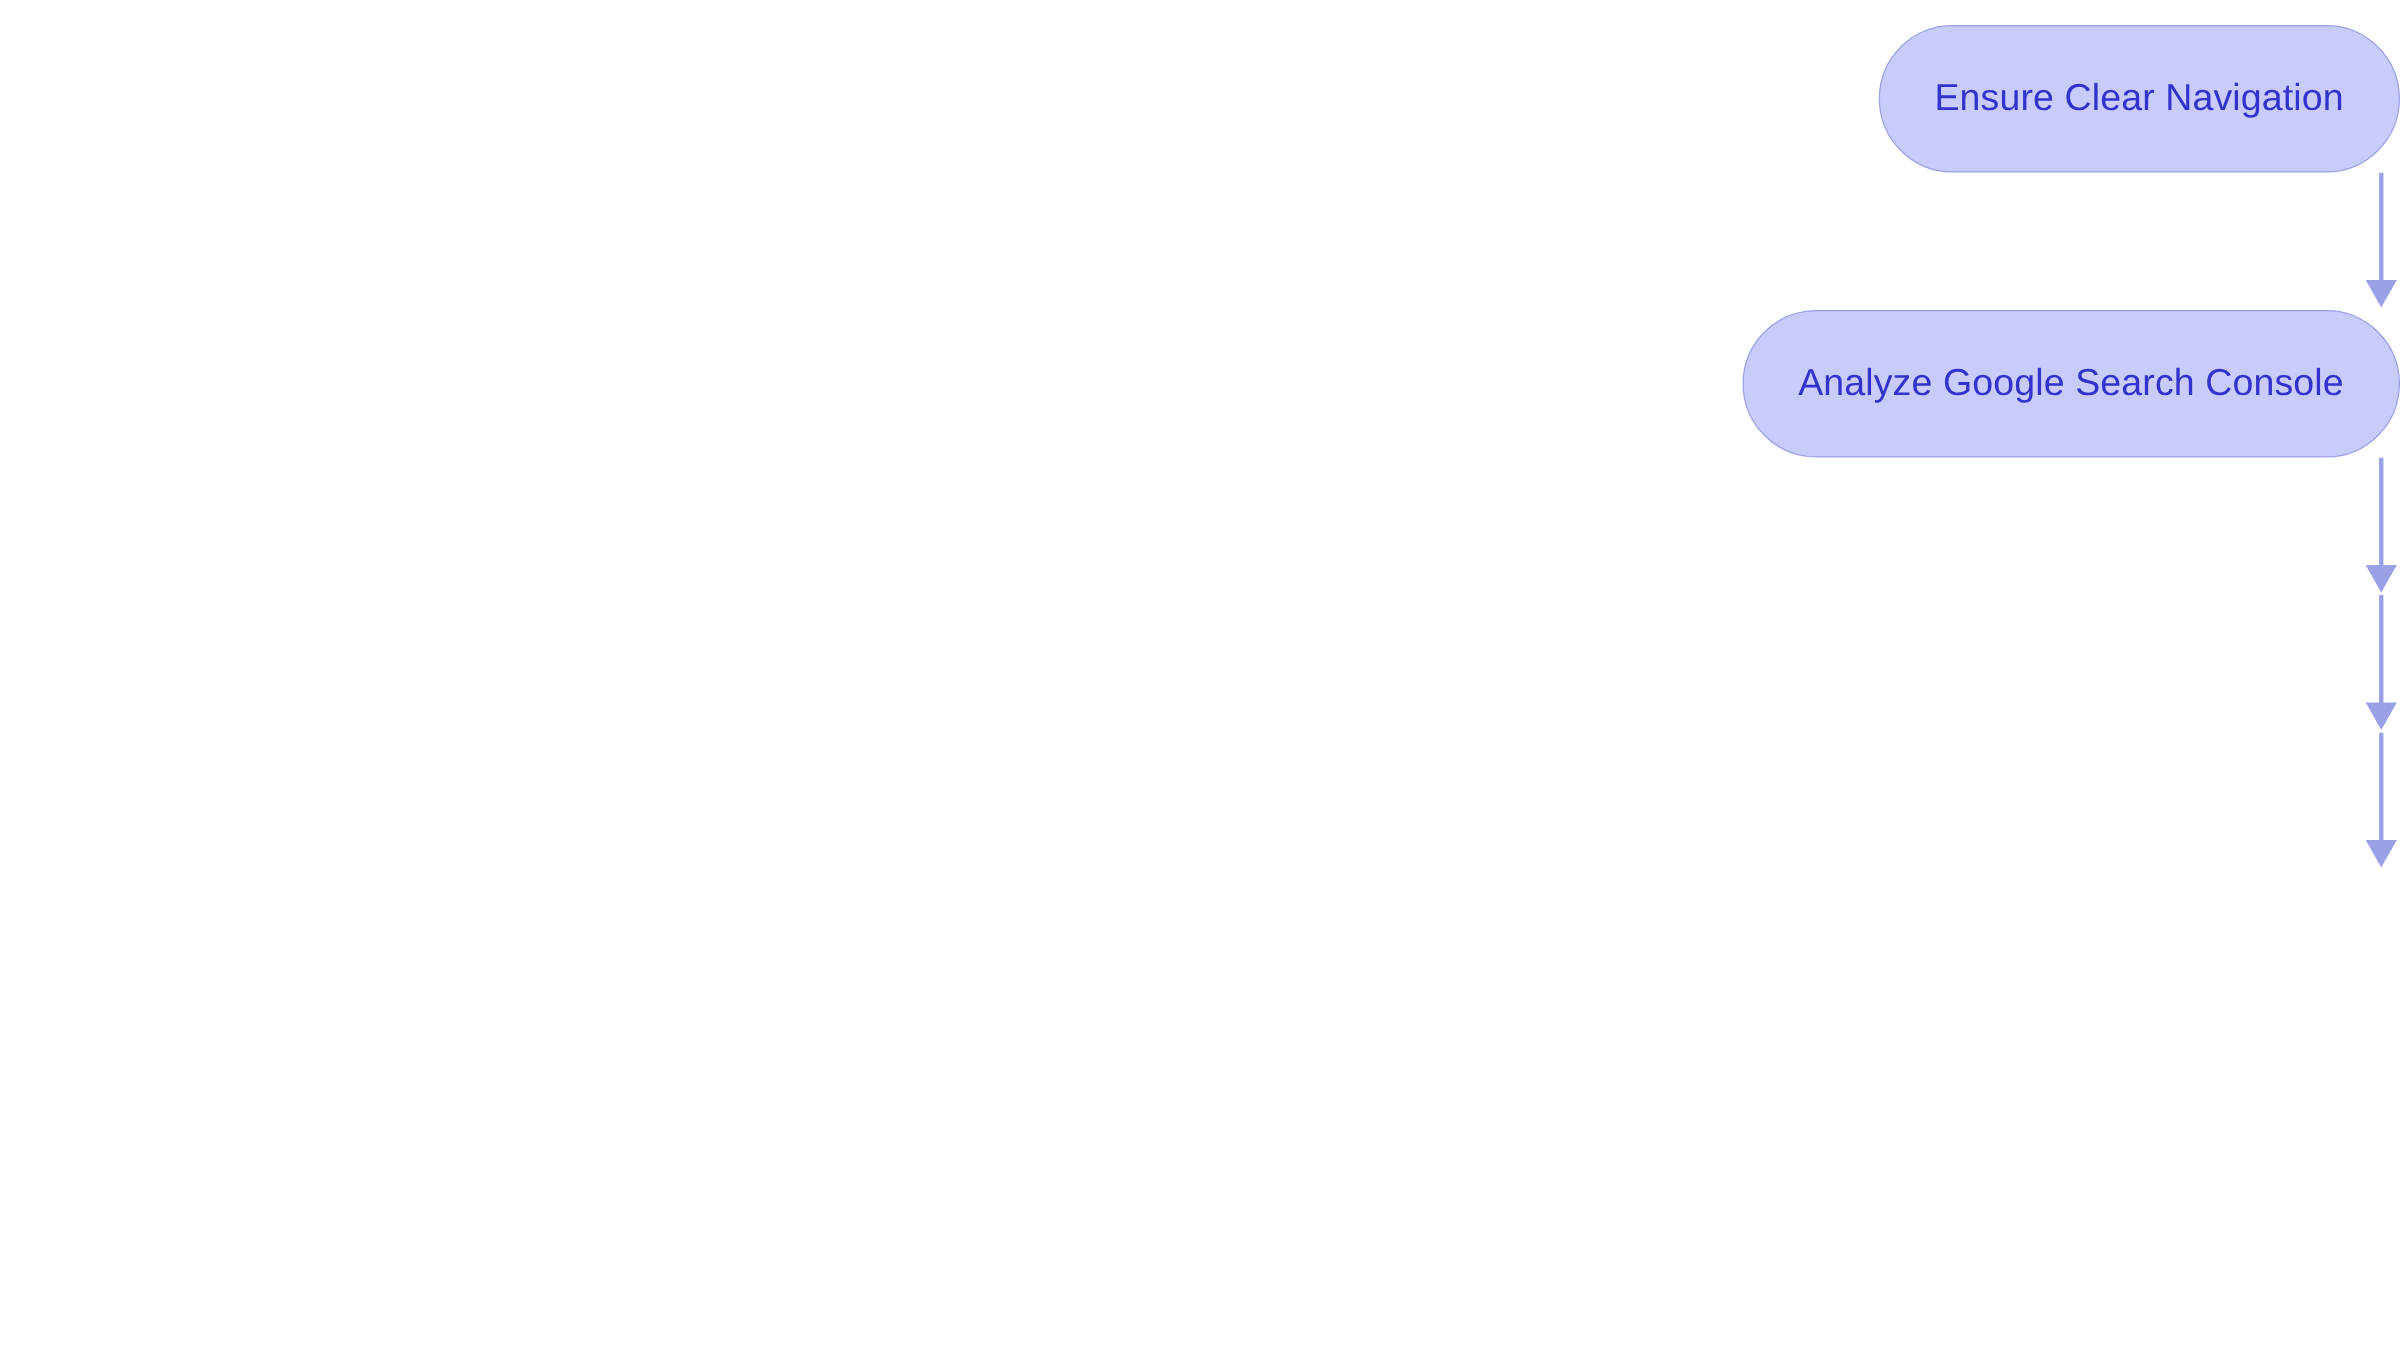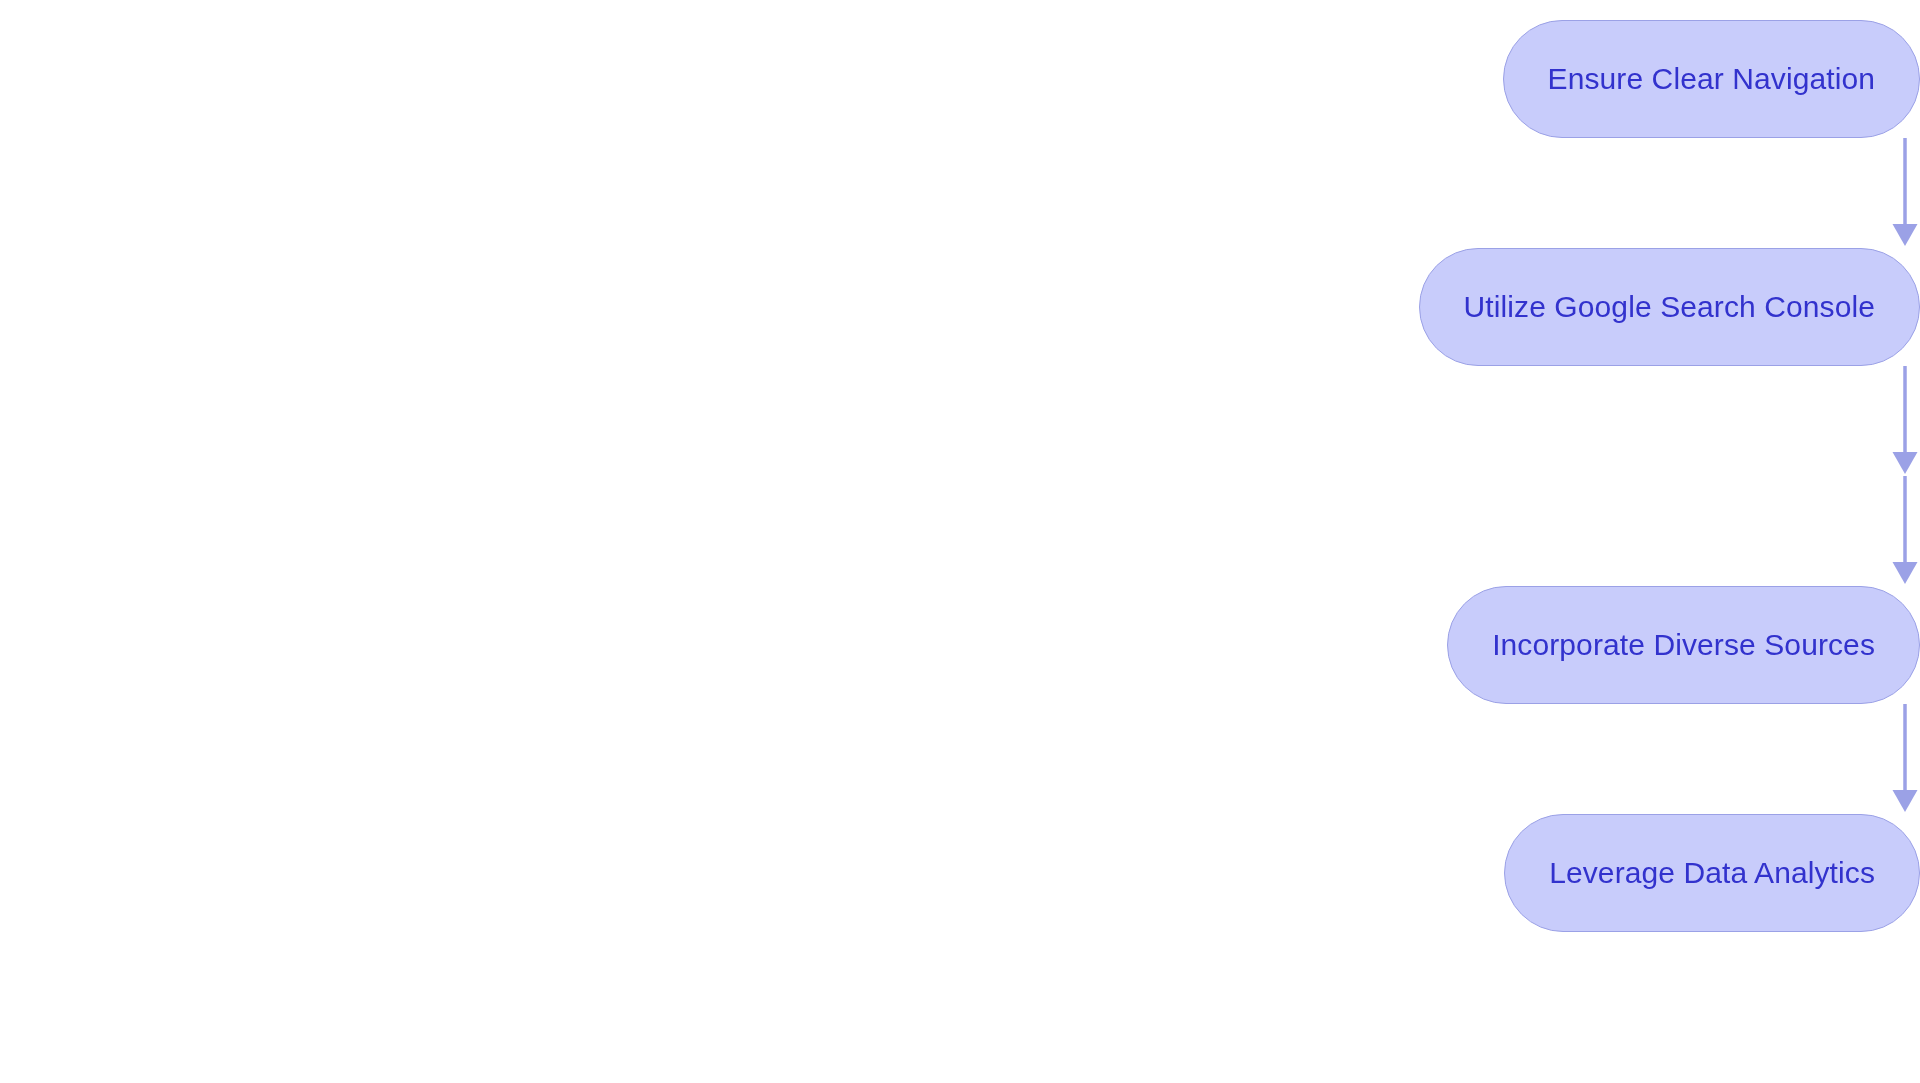--- a/index.html
+++ b/index.html
@@ -71,40 +71,34 @@
   <div class="flow-node">
     <span class="flow-node-label">Ensure Clear Navigation</span>
   </div>
 
   <svg class="flow-connector" viewBox="0 0 30 110">
     <line x1="15" y1="0" x2="15" y2="88" stroke="#9ba1e6" stroke-width="3.5"></line>
     <polygon points="2.5,86 27.5,86 15,108" fill="#9ba1e6"></polygon>
   </svg>
 
   <div class="flow-node">
-    <span class="flow-node-label">Utilize Google Search Console</span>
+    <span class="flow-node-label">Analyze Google Search Console</span>
   </div>
 
   <svg class="flow-connector" viewBox="0 0 30 110">
     <line x1="15" y1="0" x2="15" y2="88" stroke="#9ba1e6" stroke-width="3.5"></line>
     <polygon points="2.5,86 27.5,86 15,108" fill="#9ba1e6"></polygon>
   </svg>
 
 
   <svg class="flow-connector" viewBox="0 0 30 110">
     <line x1="15" y1="0" x2="15" y2="88" stroke="#9ba1e6" stroke-width="3.5"></line>
     <polygon points="2.5,86 27.5,86 15,108" fill="#9ba1e6"></polygon>
   </svg>
 
-  <div class="flow-node">
-    <span class="flow-node-label">Incorporate Diverse Sources</span>
-  </div>
 
   <svg class="flow-connector" viewBox="0 0 30 110">
     <line x1="15" y1="0" x2="15" y2="88" stroke="#9ba1e6" stroke-width="3.5"></line>
     <polygon points="2.5,86 27.5,86 15,108" fill="#9ba1e6"></polygon>
   </svg>
 
-  <div class="flow-node">
-    <span class="flow-node-label">Leverage Data Analytics</span>
-  </div>
 
 </div>
 
 </body></html>

